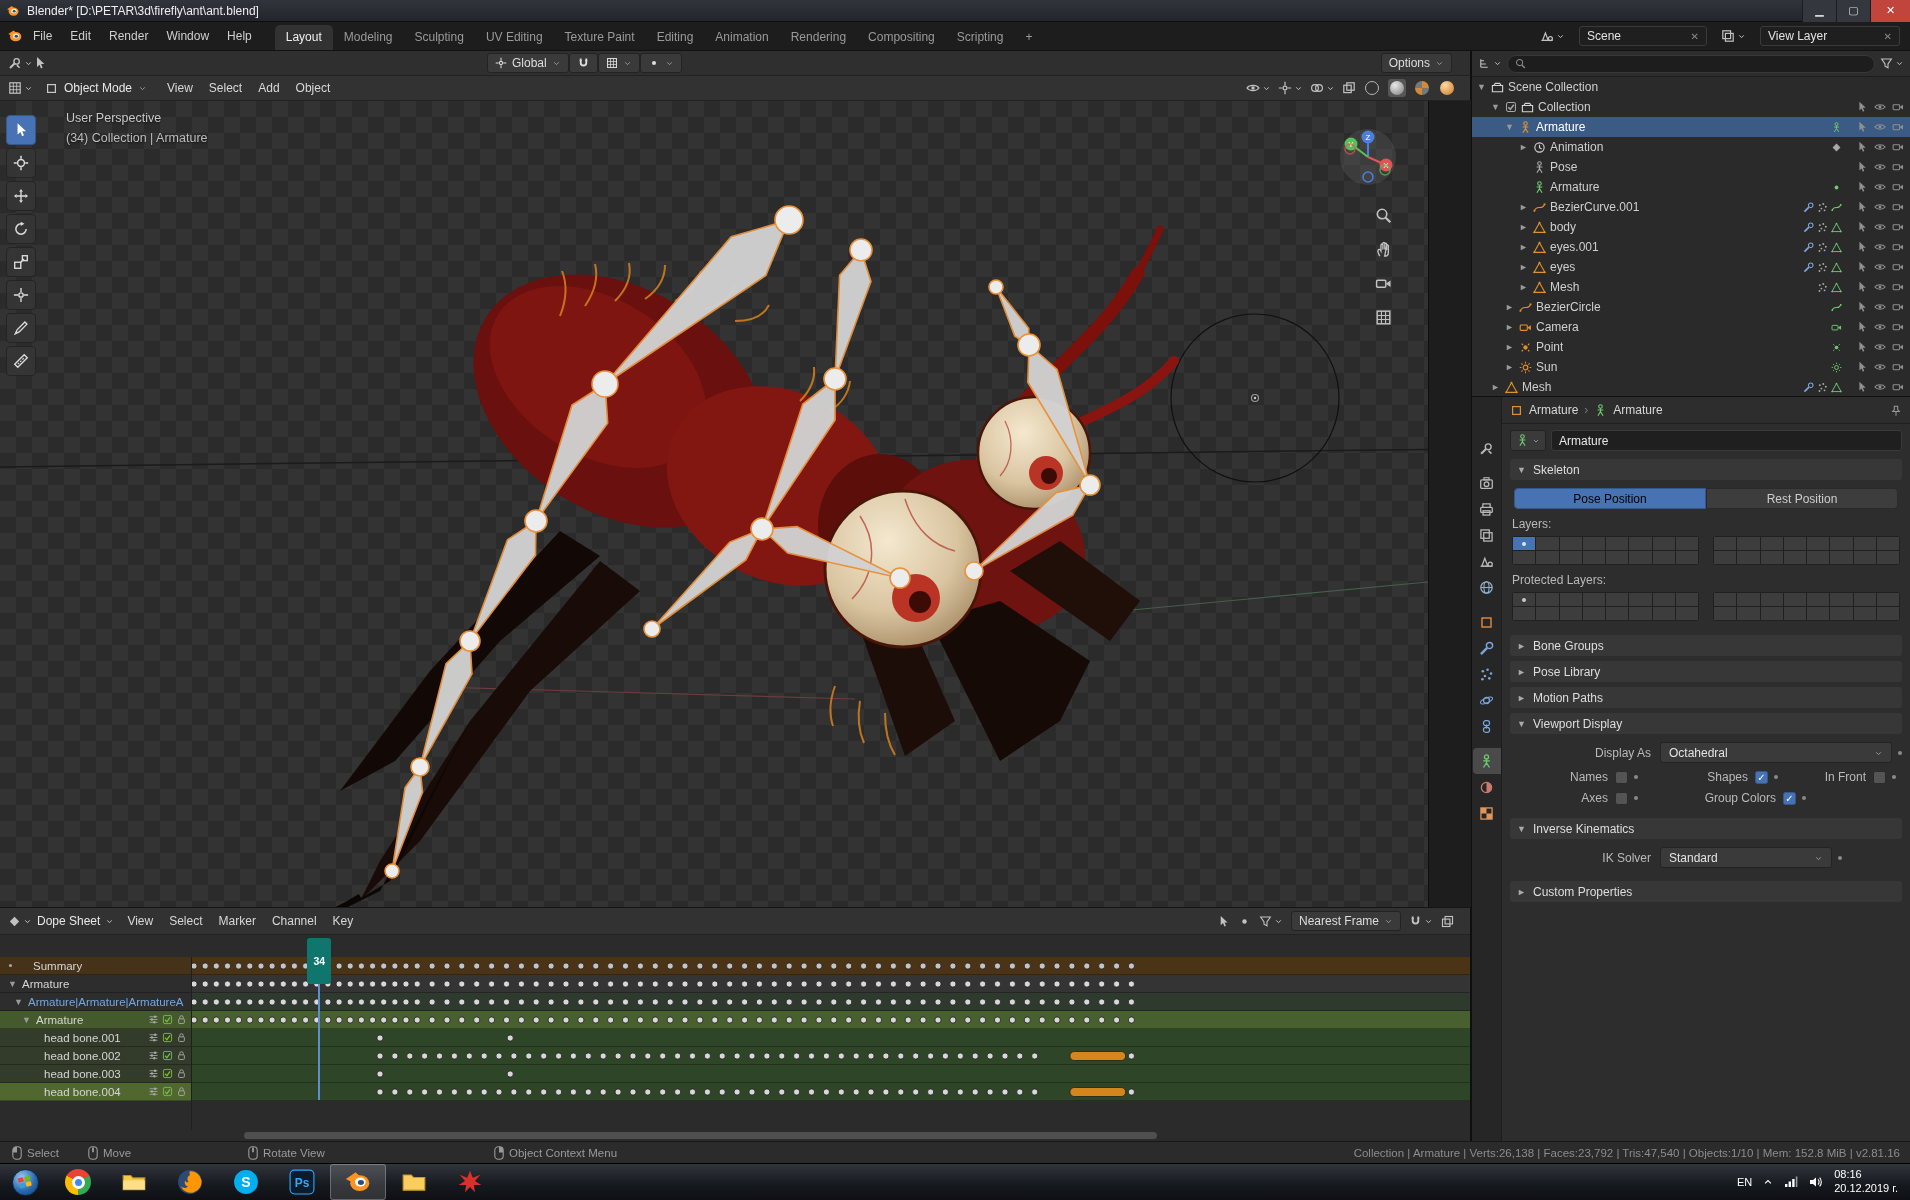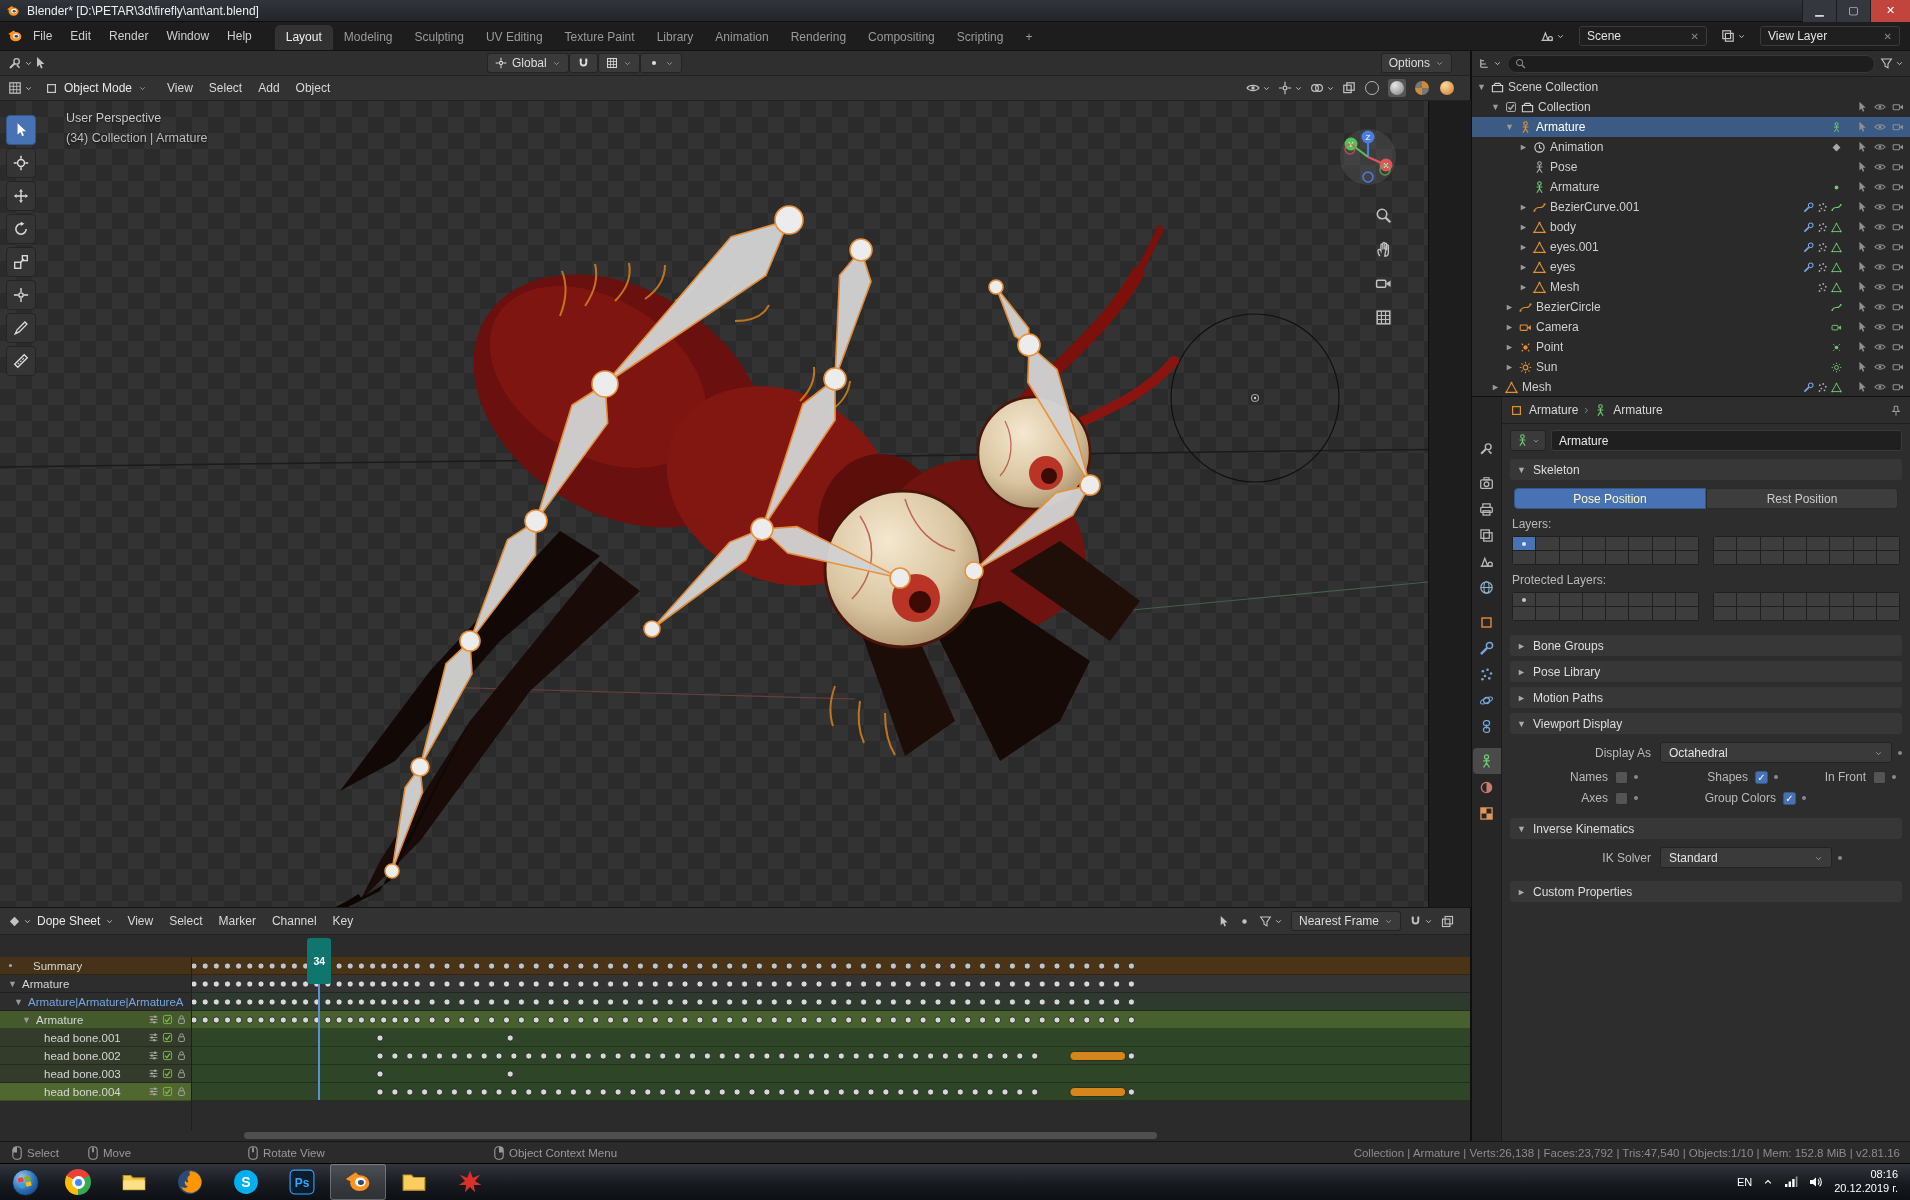--- a/index.html
+++ b/index.html
@@ -102,21 +102,21 @@
 #prop-main{position:absolute;left:30px;right:0;top:0;bottom:0}
 #prop-crumb{height:27px;background:#2d2d2d;border-bottom:1px solid #1f1f1f;display:flex;align-items:center;gap:6px;padding:0 8px;color:#d8d8d8}
 #prop-body{position:absolute;left:0;right:0;top:27px;bottom:0;padding:6px 8px;overflow:hidden}
 .name-row{display:flex;align-items:center;gap:5px;margin-bottom:8px}
 .name-row .wid-ic{display:flex;align-items:center;gap:3px;background:#3a3a3a;border:1px solid #232323;border-radius:3px;height:21px;padding:0 5px}
 .name-input{flex:1;background:#1f1f1f;border:1px solid #3a3a3a;border-radius:3px;height:21px;display:flex;align-items:center;padding:0 7px;color:#e8e8e8}
 .panel-hdr{height:21px;background:#373737;border-radius:3px;display:flex;align-items:center;gap:7px;padding:0 7px;margin-top:5px;color:#dedede}
 .panel-hdr .tri{color:#aaa;font-size:9px;width:9px}
 .seg{display:flex;margin:8px 4px 0}
 .seg div{flex:1;height:21px;display:flex;align-items:center;justify-content:center;background:#3d3d3d;color:#ccc;border:1px solid #2a2a2a}
-.seg .on{background:#4772b3;color:#fef9c3;border-color:#35588c}
+.seg .on{background:#4772b3;color:#000000;border-color:#35588c}
 .seg div:first-child{border-radius:4px 0 0 4px}
 .seg div:last-child{border-radius:0 4px 4px 0}
 .flabel{color:#b9b9b9;margin:8px 2px 0;font-size:12px}
 .lay-wrap{display:flex;gap:14px;margin:5px 2px 0}
 .lay-grp{flex:1;display:grid;grid-template-columns:repeat(8,1fr);grid-auto-rows:13px;gap:1px;background:#202020;padding:1px;border-radius:3px}
 .lay-cell{background:#3d3d3d;position:relative}
 .lay-cell.on{background:#4772b3}
 .lay-cell.dot::after{content:"";position:absolute;left:50%;top:50%;width:4px;height:4px;margin:-2px;border-radius:50%;background:#c8c8c8}
 .lay-cell.on.dot::after{background:#dcE6f5}
 .prow{display:flex;align-items:center;margin-top:8px}
@@ -133,21 +133,21 @@
 #statusbar{position:absolute;left:0;top:1141px;width:1910px;height:22px;background:#2b2b2b;border-top:1px solid #171717;color:#9a9a9a;font-size:11.5px}
 .hint{position:absolute;top:0;height:22px;display:flex;align-items:center;gap:5px}
 #stats{position:absolute;right:10px;top:0;height:22px;display:flex;align-items:center;color:#8c8c8c}
 
 #taskbar{position:absolute;left:0;top:1163px;width:1910px;height:37px;background:linear-gradient(#31353c,#15181d 60%,#0e1014);border-top:1px solid #000;display:flex;align-items:center}
 #tb-apps{display:flex;align-items:center;height:100%}
 .tb-app{width:56px;height:100%;display:flex;align-items:center;justify-content:center;position:relative}
 .tb-app.active{background:rgba(255,255,255,.14);border:1px solid rgba(255,255,255,.25);border-radius:3px}
 .orb{width:27px;height:27px;border-radius:50%;background:radial-gradient(circle at 35% 30%,#9cc8f0,#2a6cb0 55%,#123a6b);border:1px solid #0a2a50;display:flex;align-items:center;justify-content:center}
 #tb-tray{margin-left:auto;display:flex;align-items:center;gap:11px;padding-right:12px;color:#fff;font-size:11px}
-#tb-clock{text-align:right;line-height:1.25}
+#tb-clock{line-height:1.25}
 .ci{width:26px;height:26px;border-radius:50%;position:relative;background:conic-gradient(from -60deg,#ea4335 0 120deg,#34a853 0 240deg,#fbbc05 0 360deg)}
 .ci::after{content:"";position:absolute;inset:6.5px;background:#4285f4;border:3px solid #fff;border-radius:50%}
 </style>
 </head>
 <body>
 
 <svg width="0" height="0" style="position:absolute" aria-hidden="true">
 <defs>
 <symbol id="i-chev" viewBox="0 0 14 14">
         <path d="M3.5,5.2 L7,8.8 L10.5,5.2" stroke="currentColor" fill="none" stroke-width="1.5"></path>
@@ -376,21 +376,21 @@
         <span class="tmenu">Render</span>
         <span class="tmenu">Window</span>
         <span class="tmenu">Help</span>
       </nav>
     <div id="ws-tabs">
         <span class="wtab active">Layout</span>
         <span class="wtab">Modeling</span>
         <span class="wtab">Sculpting</span>
         <span class="wtab">UV Editing</span>
         <span class="wtab">Texture Paint</span>
-        <span class="wtab">Library</span>
+        <span class="wtab">Editing</span>
         <span class="wtab">Animation</span>
         <span class="wtab">Rendering</span>
         <span class="wtab">Compositing</span>
         <span class="wtab">Scripting</span>
         <span class="wtab">+</span>
       </div>
     <div id="topbar-right">
       <span class="hic">
           <svg class="ic" width="14" height="14">
             <use href="#i-scene"></use>

